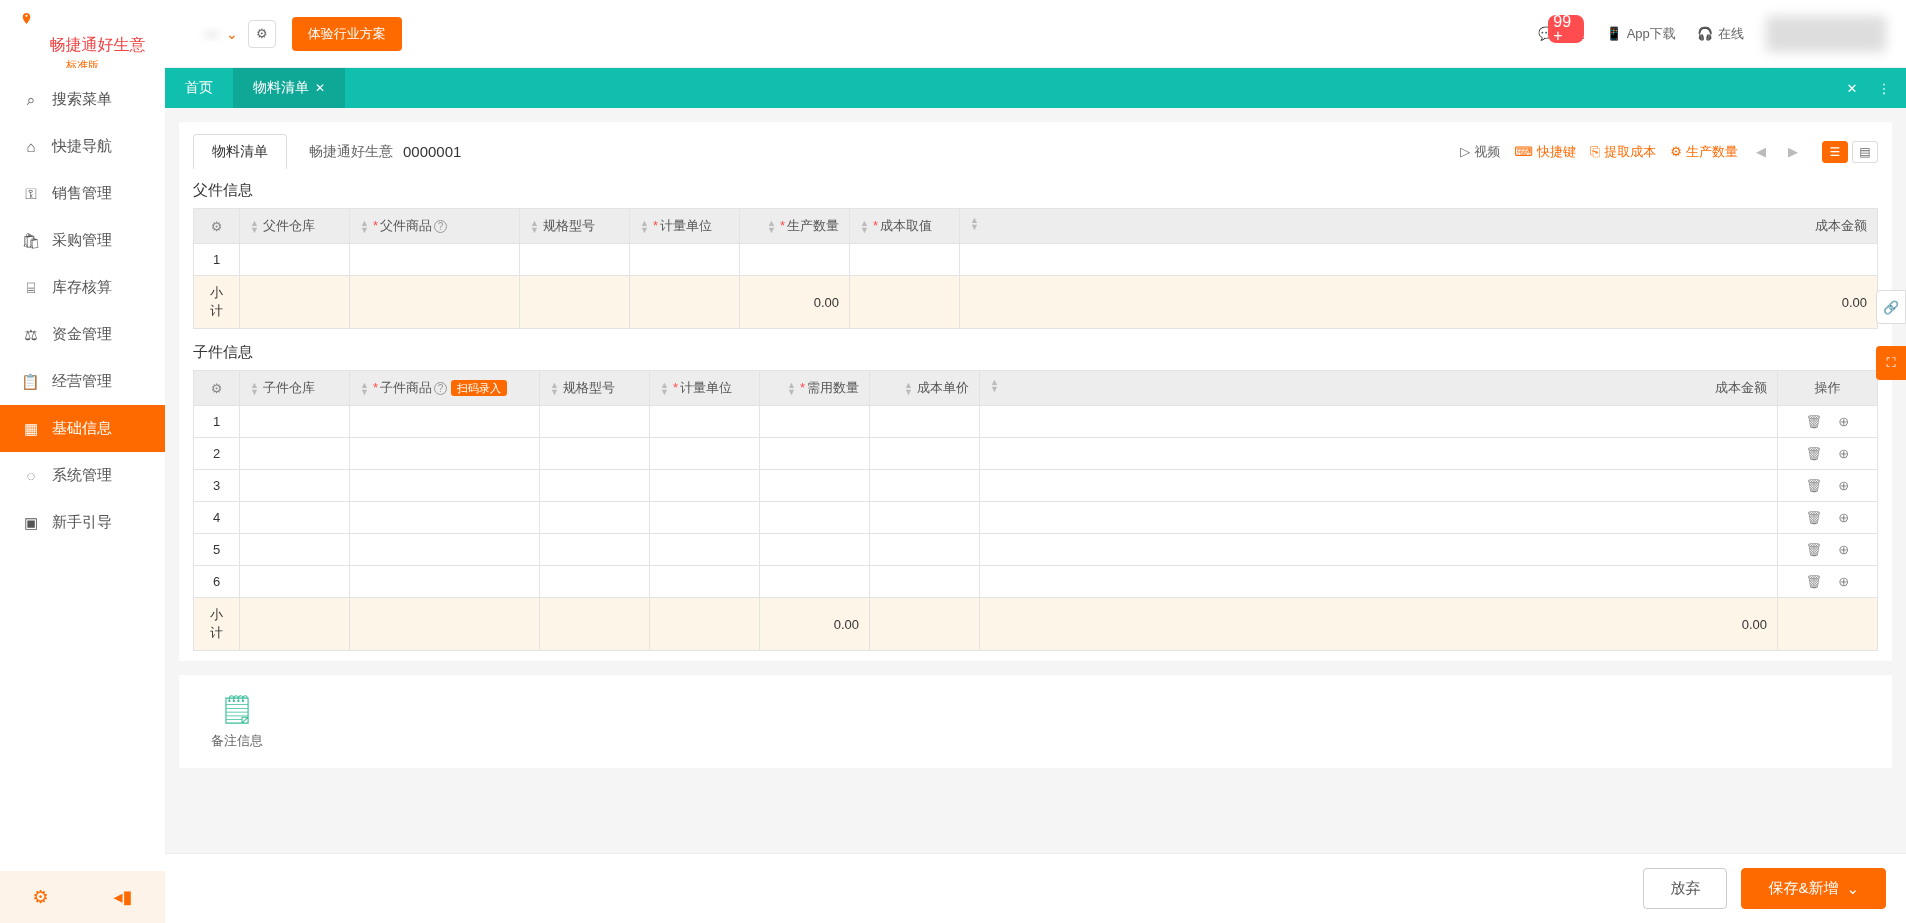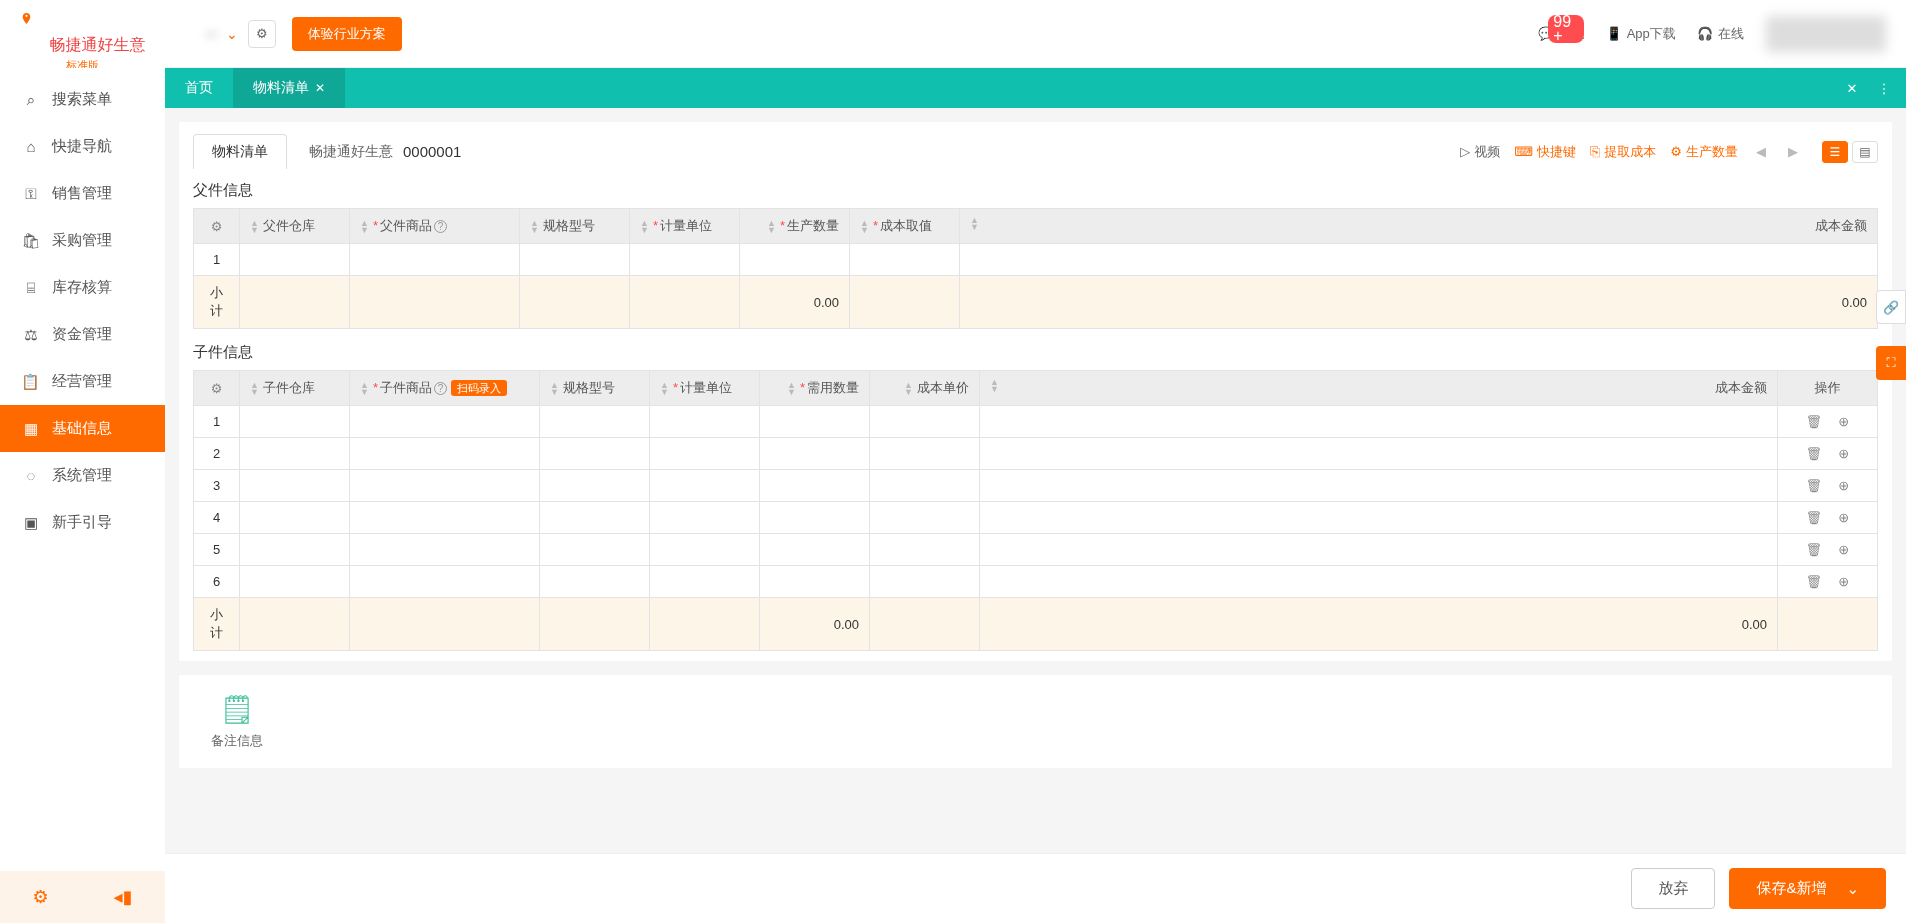--- a/index.html
+++ b/index.html
@@ -82,21 +82,21 @@
 .notes-panel { display: flex; align-items: flex-start; padding: 18px; }
 .notes-label { display: flex; flex-direction: column; align-items: center; gap: 6px; width: 80px; color: #666; }
 .notes-icon { color: #3dbf9a; font-size: 28px; }
 .notes-input { flex: 1; border: none; outline: none; font-size: 14px; padding: 10px 8px; resize: none; height: 60px; }
 .notes-input::placeholder { color: #bbb; }
 
 
 .action-bar { background: #fff; padding: 14px 20px; display: flex; justify-content: flex-end; gap: 14px; border-top: 1px solid #eee; }
 .btn { padding: 10px 26px; border-radius: 4px; cursor: pointer; font-size: 15px; }
 .btn-default { background: #fff; border: 1px solid #ccc; color: #555; }
-.btn-primary { background: #ff6a00; color: #fff; border: 1px solid #ff6a00; display: flex; align-items: center; gap: 20px; }
+.btn-primary { background: #ff6a00; color: #fff; border: 1px solid #ff6a00; display: flex; align-items: center; gap: 8px; }
 
 
 .floater { position: absolute; right: 0; width: 30px; height: 34px; display: flex; align-items: center; justify-content: center; border-radius: 4px 0 0 4px; cursor: pointer; }
 .floater.attach { top: 222px; background: #fff; border: 1px solid #ddd; color: #888; }
 .floater.expand { top: 278px; background: #ff6a00; color: #fff; }
 
 svg { width: 1em; height: 1em; }
 </style>
 </head>
 <body>

